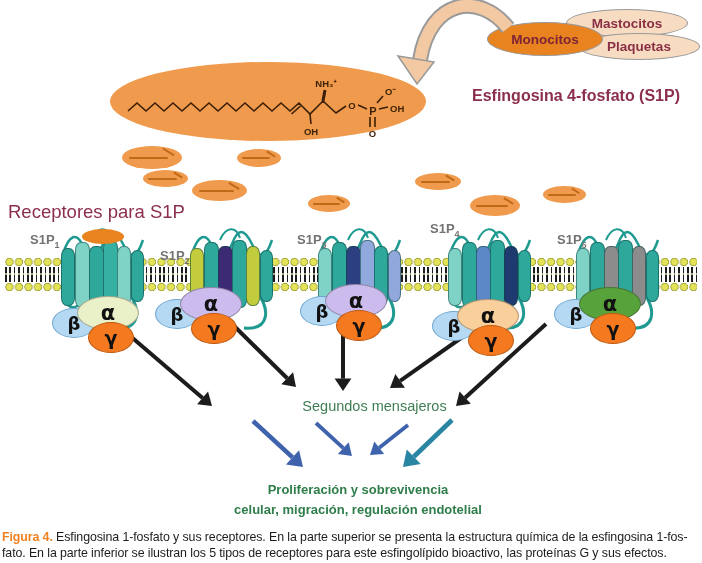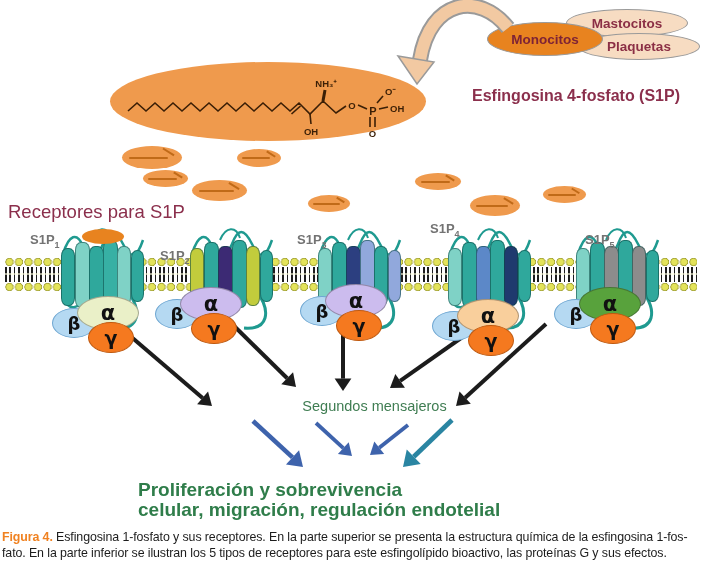--- a/index.html
+++ b/index.html
@@ -24,21 +24,21 @@
   .mol::before{content:"";position:absolute;right:12%;top:22%;width:22%;height:2px;background:#c06a18;transform:rotate(32deg);}
   .cyl{position:absolute;border:1.5px solid rgba(10,70,66,.55);border-radius:6px/8px;z-index:3;box-sizing:border-box;}
   .ligand{position:absolute;background:#e8831f;border-radius:50%;z-index:4;}
   .rlabel{position:absolute;font-size:13px;font-weight:bold;color:#737373;z-index:6;}
   .rlabel sub{font-size:9px;}
   .gprot{position:absolute;border-radius:50%;display:flex;align-items:center;justify-content:center;z-index:4;
          font-weight:bold;box-sizing:border-box;color:#111;font-family:"DejaVu Sans",sans-serif;}
   #fig-svg{position:absolute;left:0;top:0;z-index:2;}
   #fig-svg text{font-weight:bold;fill:#3b1f06;font-family:"Liberation Sans",sans-serif;}
   #second-messengers{left:262px;top:398px;width:225px;text-align:center;font-size:14.5px;color:#3f7d52;z-index:6;}
-  #effects{left:138px;top:480px;width:440px;font-size:19px;font-weight:bold;color:#2f7d4a;line-height:20px;z-index:6;}
+  #effects{left:138px;top:480px;width:440px;text-align:center;font-size:13px;font-weight:bold;color:#2f7d4a;line-height:20px;z-index:6;}
   #caption{left:2px;top:530px;width:699px;font-size:12.4px;line-height:15.6px;color:#1c1c1c;z-index:6;letter-spacing:-0.1px;}
   .cap-label{color:#f08221;font-weight:bold;}
 </style>
 </head>
 <body>
 
 <div id="stage">
 
   <div class="ellipse cell" id="mastocitos">
     <span>Mastocitos</span>
@@ -173,21 +173,21 @@
     <div class="cyl" style="left: 490px; top: 240px; width: 15px; height: 68px; background: rgb(47, 168, 156);"></div>
     <div class="cyl" style="left: 504px; top: 246px; width: 14px; height: 60px; background: rgb(31, 58, 110);"></div>
     <div class="cyl" style="left: 518px; top: 250px; width: 13px; height: 52px; background: rgb(47, 168, 156);"></div>
     <div class="rlabel" style="left: 430px; top: 221px;"><span>S1P</span><sub>4</sub></div>
     <div class="cyl" style="left: 576px; top: 248px; width: 14px; height: 58px; background: rgb(127, 210, 198);"></div>
     <div class="cyl" style="left: 590px; top: 242px; width: 15px; height: 66px; background: rgb(47, 168, 156);"></div>
     <div class="cyl" style="left: 604px; top: 246px; width: 15px; height: 60px; background: rgb(140, 140, 140);"></div>
     <div class="cyl" style="left: 618px; top: 240px; width: 15px; height: 68px; background: rgb(47, 168, 156);"></div>
     <div class="cyl" style="left: 632px; top: 246px; width: 14px; height: 60px; background: rgb(140, 140, 140);"></div>
     <div class="cyl" style="left: 646px; top: 250px; width: 13px; height: 52px; background: rgb(47, 168, 156);"></div>
-    <div class="rlabel" style="left: 557px; top: 232px; margin-left: 28px;"><span>S1P</span><sub>5</sub></div>
+    <div class="rlabel" style="left: 557px; top: 232px;"><span>S1P</span><sub>5</sub></div>
     <div class="gprot ellipse" style="left: 52px; top: 308px; width: 44px; height: 30px; background: rgb(181, 217, 242); border: 1.5px solid rgb(111, 167, 210); font-size: 18px;">β</div>
     <div class="gprot ellipse" style="left: 77px; top: 296px; width: 62px; height: 34px; background: rgb(234, 240, 200); border: 1.5px solid rgba(40, 40, 40, 0.35); font-size: 21px;">α</div>
     <div class="gprot ellipse" style="left: 88px; top: 322px; width: 46px; height: 31px; background: rgb(245, 121, 31); border: 1.5px solid rgb(192, 90, 16); font-size: 19px;">γ</div>
     <div class="gprot ellipse" style="left: 155px; top: 299px; width: 44px; height: 30px; background: rgb(181, 217, 242); border: 1.5px solid rgb(111, 167, 210); font-size: 18px;">β</div>
     <div class="gprot ellipse" style="left: 180px; top: 287px; width: 62px; height: 34px; background: rgb(204, 188, 238); border: 1.5px solid rgba(40, 40, 40, 0.35); font-size: 21px;">α</div>
     <div class="gprot ellipse" style="left: 191px; top: 313px; width: 46px; height: 31px; background: rgb(245, 121, 31); border: 1.5px solid rgb(192, 90, 16); font-size: 19px;">γ</div>
     <div class="gprot ellipse" style="left: 300px; top: 296px; width: 44px; height: 30px; background: rgb(181, 217, 242); border: 1.5px solid rgb(111, 167, 210); font-size: 18px;">β</div>
     <div class="gprot ellipse" style="left: 325px; top: 284px; width: 62px; height: 34px; background: rgb(204, 188, 238); border: 1.5px solid rgba(40, 40, 40, 0.35); font-size: 21px;">α</div>
     <div class="gprot ellipse" style="left: 336px; top: 310px; width: 46px; height: 31px; background: rgb(245, 121, 31); border: 1.5px solid rgb(192, 90, 16); font-size: 19px;">γ</div>
     <div class="gprot ellipse" style="left: 432px; top: 311px; width: 44px; height: 30px; background: rgb(181, 217, 242); border: 1.5px solid rgb(111, 167, 210); font-size: 18px;">β</div>

